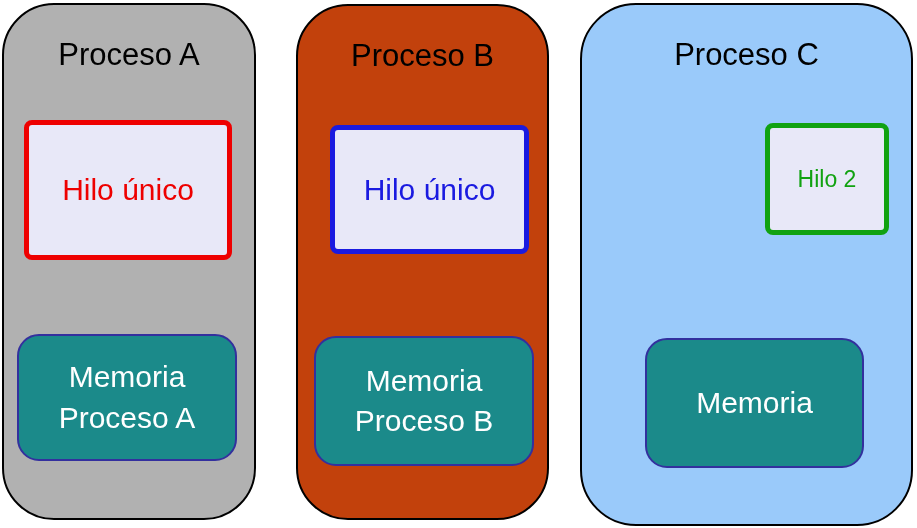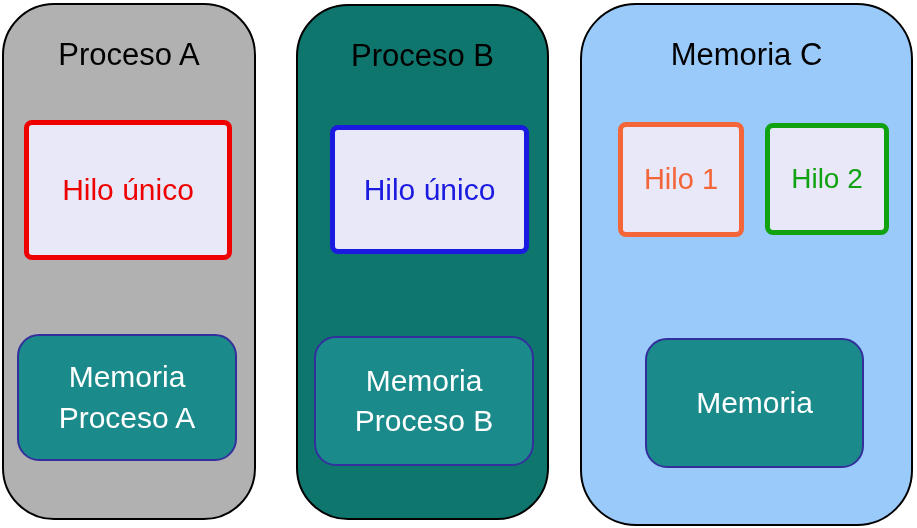--- a/index.html
+++ b/index.html
@@ -33,21 +33,21 @@
     border-width: 5px;
     border-radius: 8px;
     display: flex;
     align-items: center;
     justify-content: center;
     white-space: nowrap;
   }
   .thread-a  { left: 20px;  top: 115px; width: 208px; height: 140px; font-size: 30px; }
   .thread-b  { left: 32px;  top: 119px; width: 199px; height: 129px; font-size: 30px; }
   .thread-c1 { left: 36px;  top: 117px; width: 126px; height: 115px; font-size: 29px; }
-  .thread-c2 { left: 183px; top: 118px; width: 124px; height: 112px; font-size: 28px; }
+  .thread-c2 { left: 183px; top: 118px; width: 124px; height: 112px; font-size: 23px; }
   .memory-box {
     position: absolute;
     border-style: solid;
     border-width: 2px;
     border-radius: 22px;
     display: flex;
     flex-direction: column;
     align-items: center;
     justify-content: center;
     font-size: 30px;
@@ -69,36 +69,33 @@
     <div class="process-title">Proceso A</div>
     <div class="thread-box thread-a" style="border-color: rgb(238, 0, 0); color: rgb(238, 0, 0); background-color: rgb(232, 232, 248);">
       <span>Hilo único</span>
     </div>
     <div class="memory-box mem-a" style="background-color: rgb(27, 138, 138); border-color: rgb(51, 48, 158); color: rgb(255, 255, 255);">
       <span class="mem-line">Memoria</span>
       <span class="mem-line">Proceso A</span>
     </div>
   </div>
 
-  <div class="process proc-b" style="background-color: #0f766e; border-color: rgb(0, 0, 0); padding-left: 12px;">
+  <div class="process proc-b" style="background-color: #c2410c; border-color: rgb(0, 0, 0); padding-left: 12px;">
     <div class="process-title">Proceso B</div>
     <div class="thread-box thread-b" style="border-color: rgb(26, 26, 224); color: rgb(26, 26, 224); background-color: rgb(232, 232, 248);">
       <span>Hilo único</span>
     </div>
     <div class="memory-box mem-b" style="background-color: rgb(27, 138, 138); border-color: rgb(51, 48, 158); color: rgb(255, 255, 255);">
       <span class="mem-line">Memoria</span>
       <span class="mem-line">Proceso B</span>
     </div>
   </div>
 
   <div class="process proc-c" style="background-color: rgb(154, 202, 250); border-color: rgb(0, 0, 0);">
-    <div class="process-title">Memoria C</div>
-    <div class="thread-box thread-c1" style="border-color: rgb(244, 102, 58); color: rgb(244, 102, 58); background-color: rgb(232, 232, 248);">
-      <span>Hilo 1</span>
-    </div>
+    <div class="process-title">Proceso C</div>
     <div class="thread-box thread-c2" style="border-color: rgb(17, 162, 17); color: rgb(17, 162, 17); background-color: rgb(232, 232, 248);">
       <span>Hilo 2</span>
     </div>
     <div class="memory-box mem-c" style="background-color: rgb(27, 138, 138); border-color: rgb(51, 48, 158); color: rgb(255, 255, 255);">
       <span class="mem-line">Memoria</span>
       <span class="mem-line"></span>
     </div>
   </div>
 
 </div>

